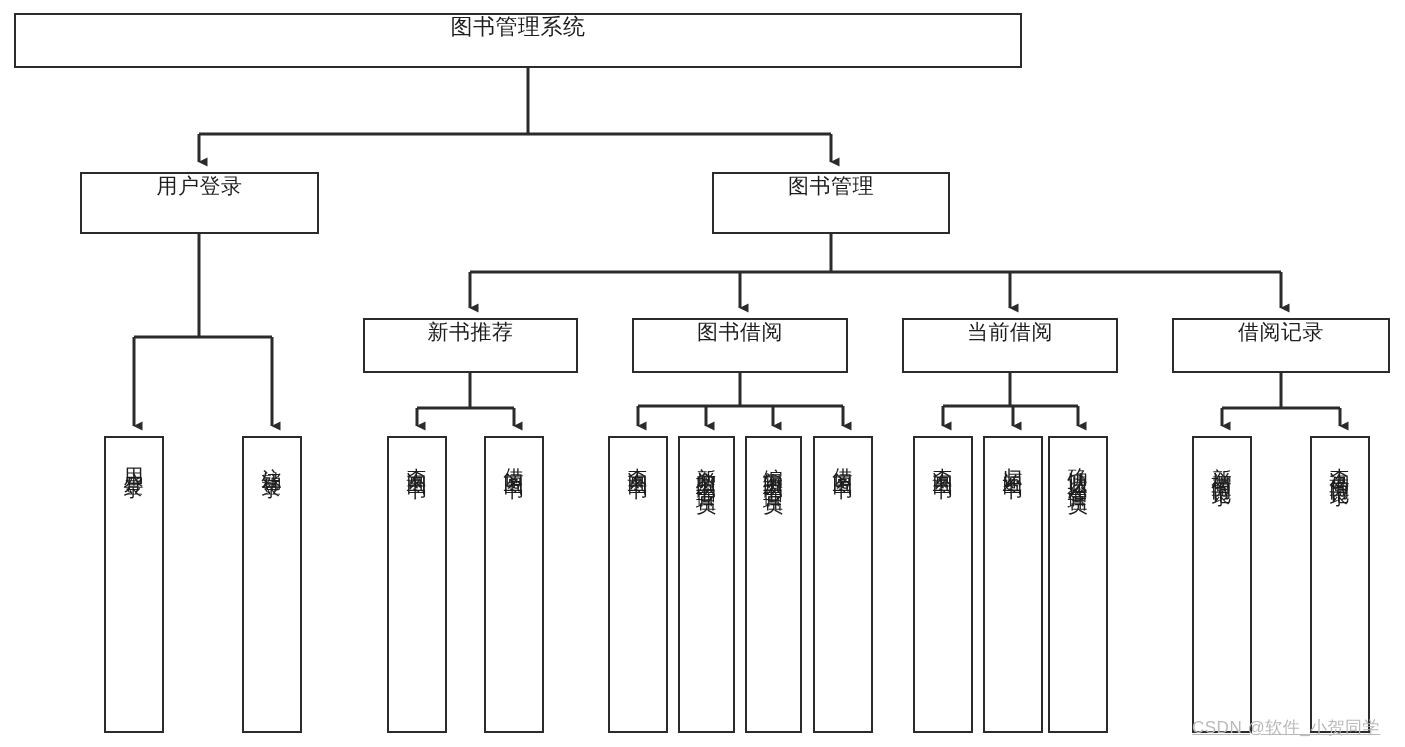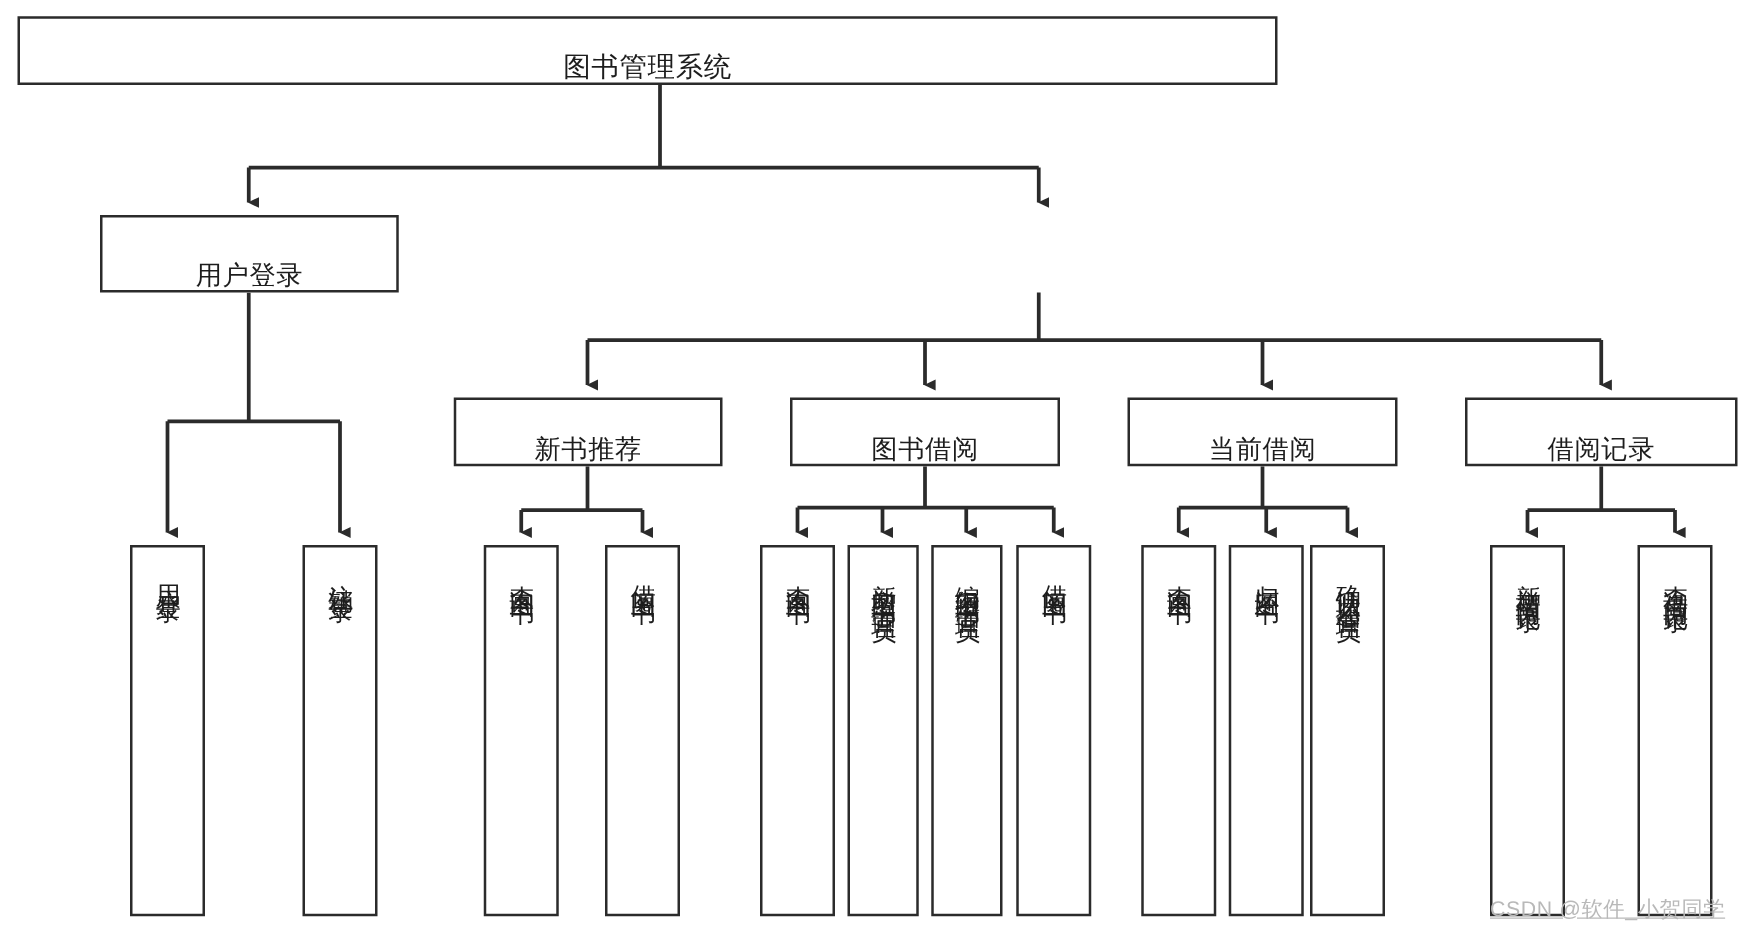--- a/index.html
+++ b/index.html
@@ -23,21 +23,21 @@
     top: 0;
     width: 1405px;
     height: 747px;
   }
   .node {
     position: absolute;
     box-sizing: border-box;
     border: 2px solid #2b2b2b;
     background: #ffffff;
     display: flex;
-    align-items: flex-end;
+    align-items: flex-start;
     justify-content: center;
     color: #1d1d1d;
   }
   .node-label {
     font-size: 21px;
     line-height: 1.1;
     letter-spacing: 0.5px;
     white-space: nowrap;
   }
   .node.leaf {
@@ -119,20 +119,23 @@
     </g>
   </svg>
 
   <div class="node root" style="left:14px; top:13px; width:1008px; height:55px;">
     <span class="node-label">图书管理系统</span>
   </div>
 
   <div class="node tier2" style="left:80px; top:172px; width:239px; height:62px;">
     <span class="node-label">用户登录</span>
   </div>
+  <div class="node tier2" style="left:712px; top:172px; width:238px; height:62px;">
+    <span class="node-label">图书管理</span>
+  </div>
 
   <div class="node tier3" style="left:363px; top:318px; width:215px; height:55px;">
     <span class="node-label">新书推荐</span>
   </div>
   <div class="node tier3" style="left:632px; top:318px; width:216px; height:55px;">
     <span class="node-label">图书借阅</span>
   </div>
   <div class="node tier3" style="left:1172px; top:318px; width:218px; height:55px;">
     <span class="node-label">借阅记录</span>
   </div>

